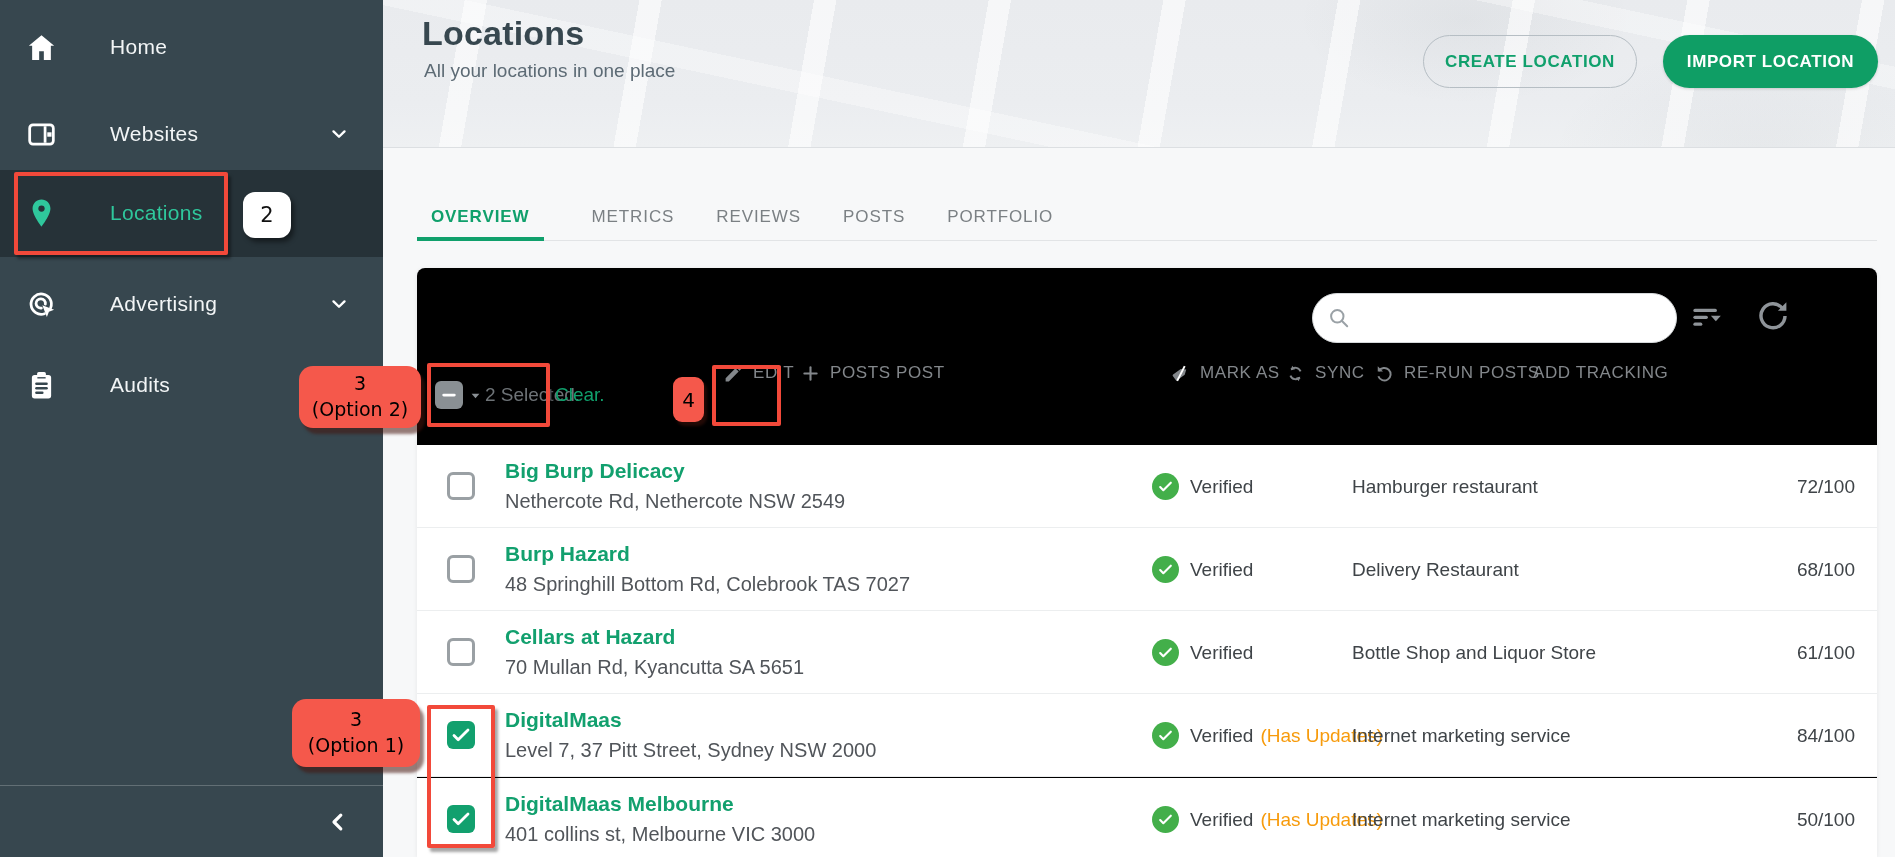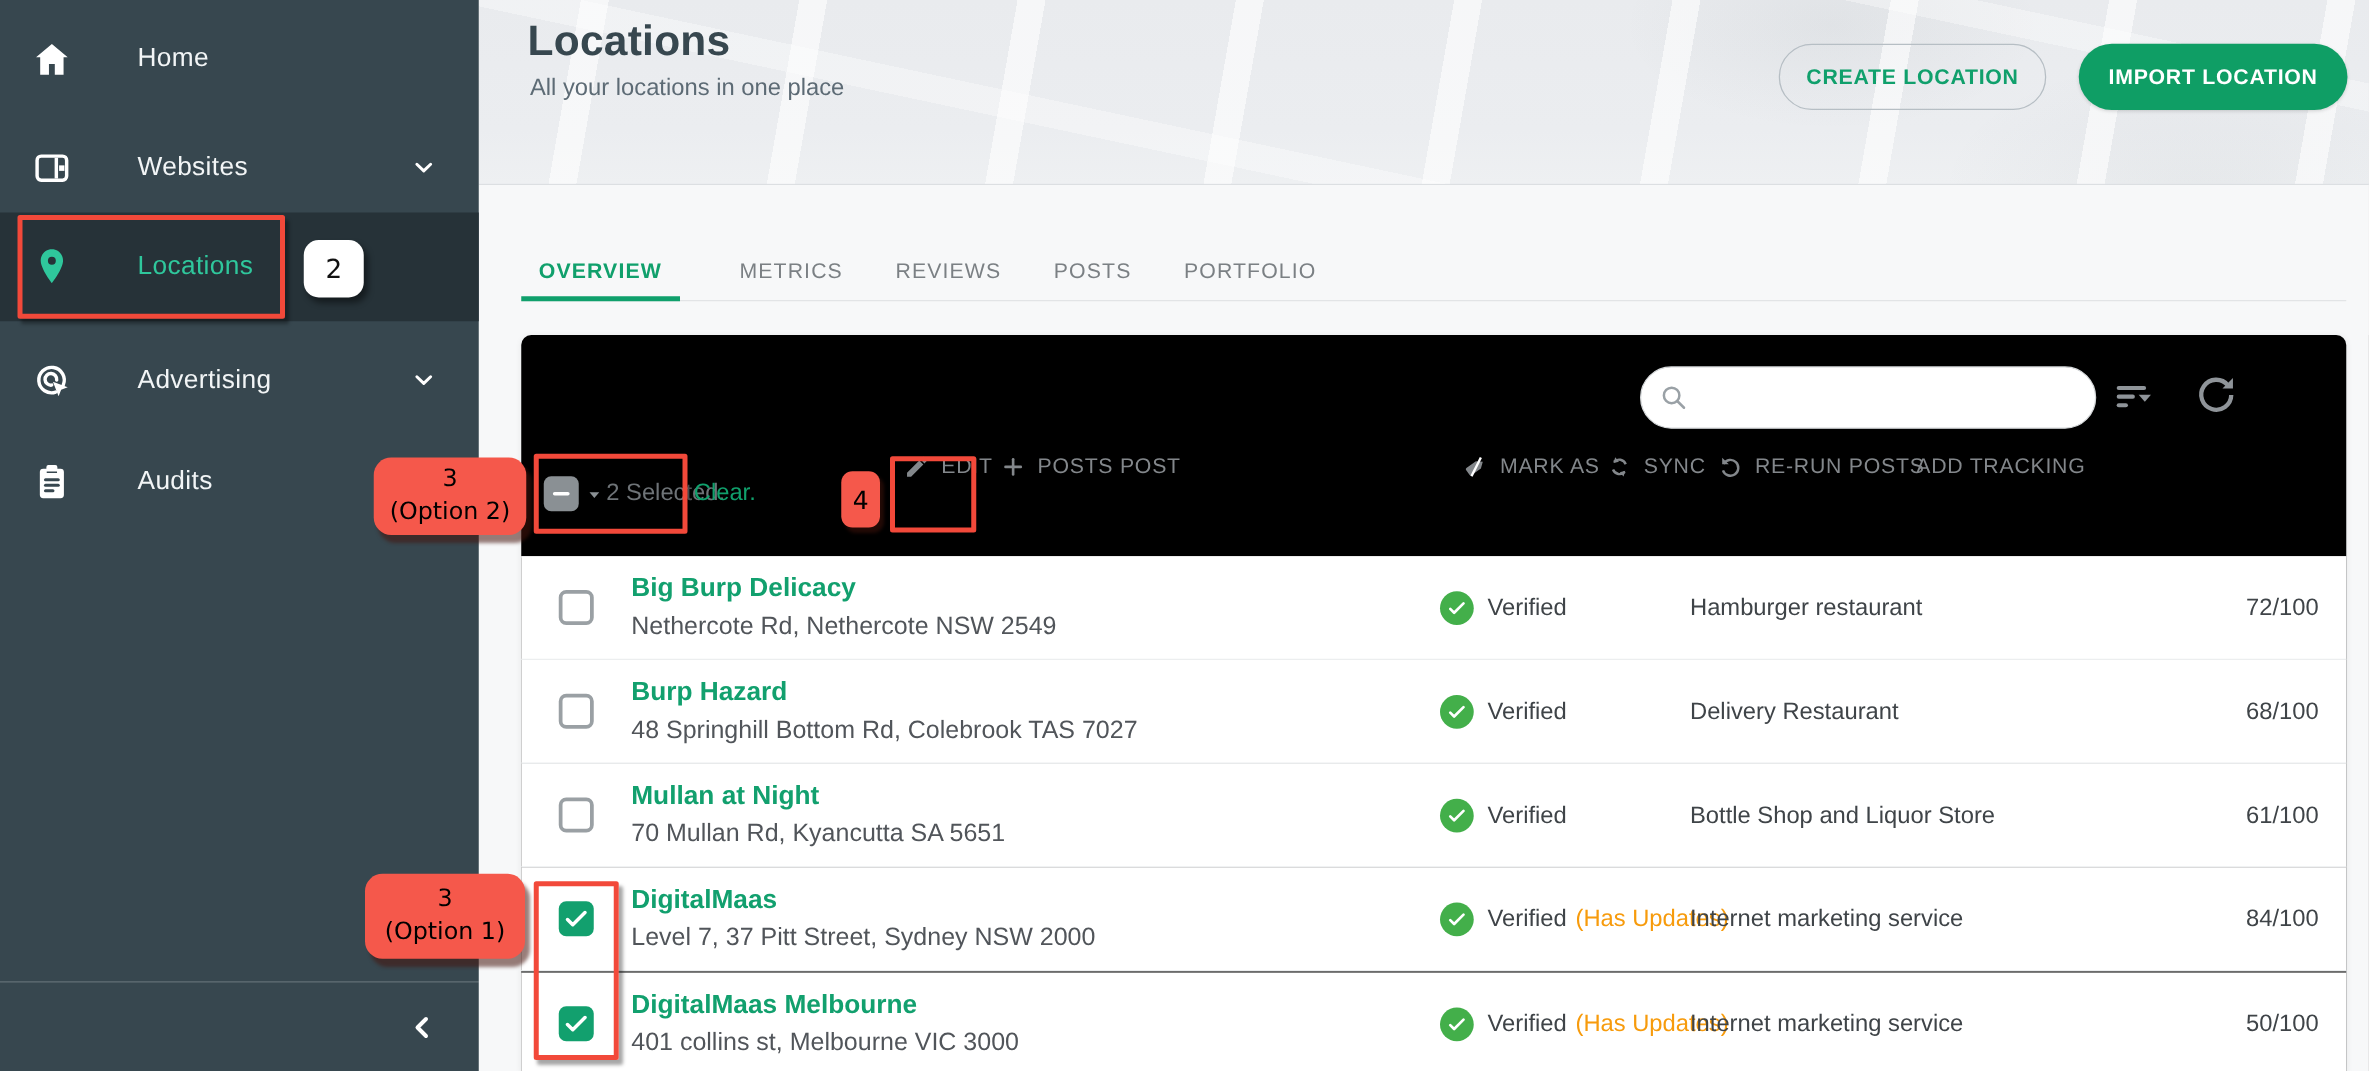--- a/index.html
+++ b/index.html
@@ -379,21 +379,21 @@
           </span>
         <span>Verified</span>
         <span class="extra"></span>
       </div>
       <div class="category">Delivery Restaurant</div>
       <div class="score">68/100</div>
     </div>
 
     <div class="trow" style="top:343px">
       <span class="cb"></span>
-      <a class="loc-name">Mullan at Night</a>
+      <a class="loc-name">Cellars at Hazard</a>
       <div class="loc-addr">70 Mullan Rd, Kyancutta SA 5651</div>
       <div class="status">
         <span class="vcircle">
             <svg viewBox="0 0 24 24">
               <path d="M4.5 12.8l4.4 4.4L19.5 6.6" fill="none" stroke="#fff" stroke-width="3" stroke-linecap="round" stroke-linejoin="round"></path>
             </svg>
           </span>
         <span>Verified</span>
         <span class="extra"></span>
       </div>

